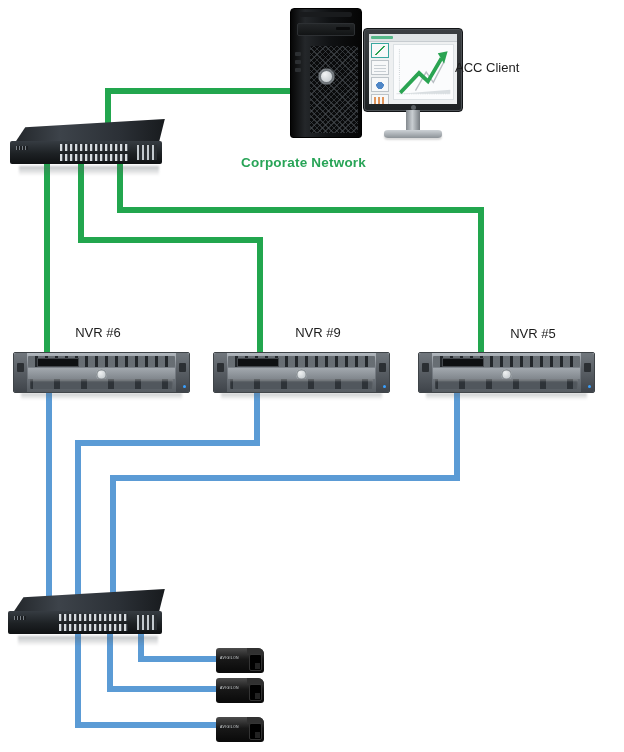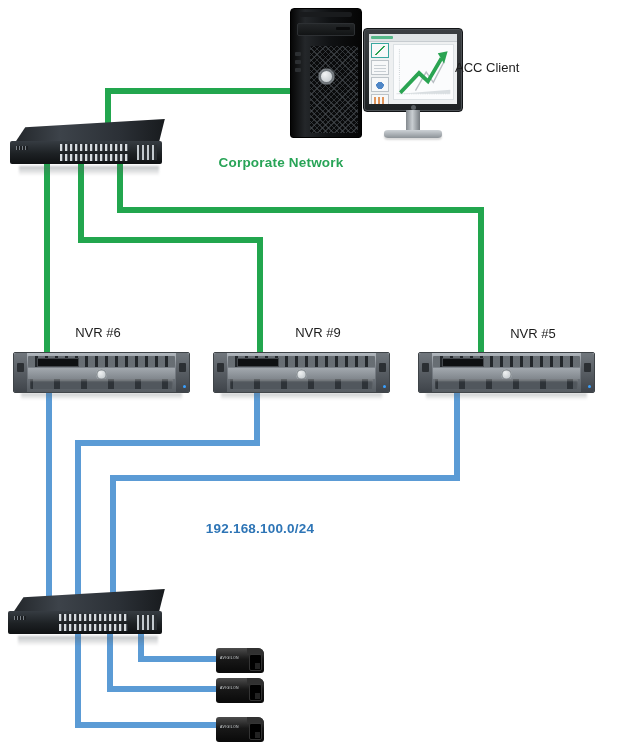--- a/index.html
+++ b/index.html
@@ -6,21 +6,21 @@
   #canvas{
     position:relative;width:624px;height:752px;background:#ffffff;overflow:hidden;
     font-family:"Liberation Sans",sans-serif;
   }
   
   .seg{position:absolute;z-index:1;}
   .line-green{background:var(--corp-line,#22a64e);}
   .line-blue{background:var(--cctv-line,#5b9bd5);}
   
   .net-label{position:absolute;z-index:3;font-weight:bold;font-size:13.5px;text-align:center;letter-spacing:.2px;}
-  .corp-text{color:var(--corp-text,#28a457);}
+  .corp-text{color:var(--corp-text,#28a457);text-align:right;}
   .cctv-text{color:var(--cctv-text,#2e75b6);}
   .dev-label{position:absolute;z-index:3;font-size:13px;color:#1c1c1c;text-align:center;}
   
   .switch{position:absolute;z-index:2;}
   .sw-top{position:absolute;left:3%;right:2%;top:1px;height:46%;
     background:linear-gradient(90deg,#23272b,#3d434a 30%,#2b3036 70%,#181b1e);
     clip-path:polygon(7% 34%,100% 0,96% 100%,0 100%);}
   .sw-front{position:absolute;left:0;right:4%;top:44%;height:44%;
     background:linear-gradient(180deg,#363c42,#1d2124 55%,#0f1113);border-radius:2px;}
   .sw-portrow{position:absolute;left:33%;width:45%;height:34%;
@@ -241,21 +241,20 @@
     <div class="nvr-ear l">
         <i></i>
       </div>
     <div class="nvr-ear r">
         <i></i>
       </div>
     <div class="nvr-led"></div>
     <div class="nvr-reflect"></div>
   </div>
 
-  <div class="net-label cctv-text" style="left:175px;top:521px;width:170px">192.168.100.0/24</div>
 
   <div class="switch" style="left:8px;top:588px;width:160px;height:52px">
     <div class="sw-top"></div>
     <div class="sw-front">
       <div class="sw-leds"></div>
       <div class="sw-portrow r1"></div>
       <div class="sw-portrow r2"></div>
       <div class="sw-uplink"></div>
     </div>
     <div class="sw-reflect"></div>

